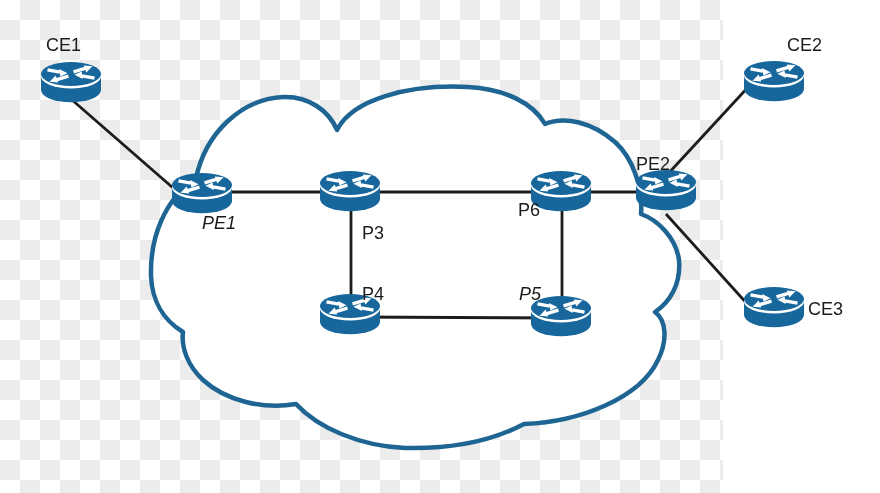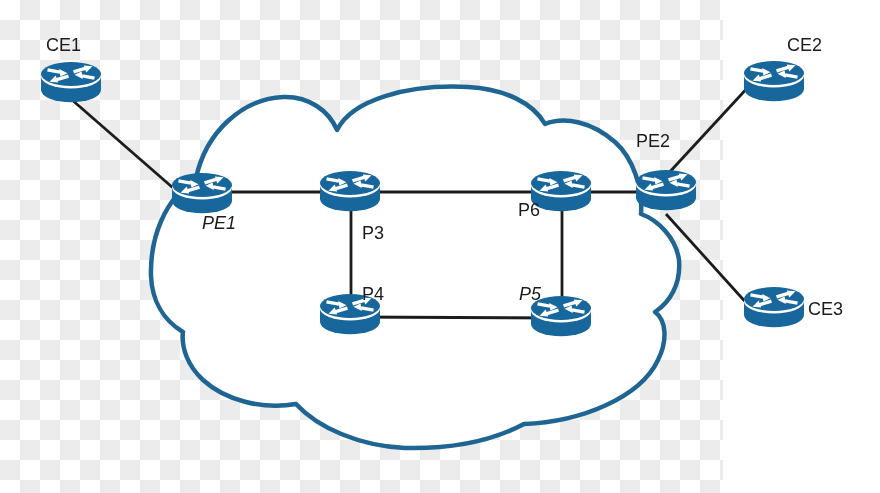--- a/index.html
+++ b/index.html
@@ -102,17 +102,17 @@
       </g>
   </svg>
 
   <div id="label-layer">
       <div class="node-label" style="left: 46px; top: 36px; color: rgb(27, 27, 27);">CE1</div>
       <div class="node-label" style="left: 202px; top: 214px; color: rgb(27, 27, 27); font-style: italic;">PE1</div>
       <div class="node-label" style="left: 362px; top: 224px; color: rgb(27, 27, 27);">P3</div>
       <div class="node-label" style="left: 362px; top: 285px; color: rgb(27, 27, 27);">P4</div>
       <div class="node-label" style="left: 519px; top: 285px; color: rgb(27, 27, 27); font-style: italic;">P5</div>
       <div class="node-label" style="left: 518px; top: 201px; color: rgb(27, 27, 27); text-align: center;">P6</div>
-      <div class="node-label" style="left: 636px; top: 132px; color: rgb(27, 27, 27);">PE2</div>
+      <div class="node-label" style="left: 636px; top: 155px; color: rgb(27, 27, 27);">PE2</div>
       <div class="node-label" style="left: 787px; top: 36px; color: rgb(27, 27, 27);">CE2</div>
       <div class="node-label" style="left: 808px; top: 300px; color: rgb(27, 27, 27);">CE3</div>
     </div>
 </div>
 
 </body></html>

